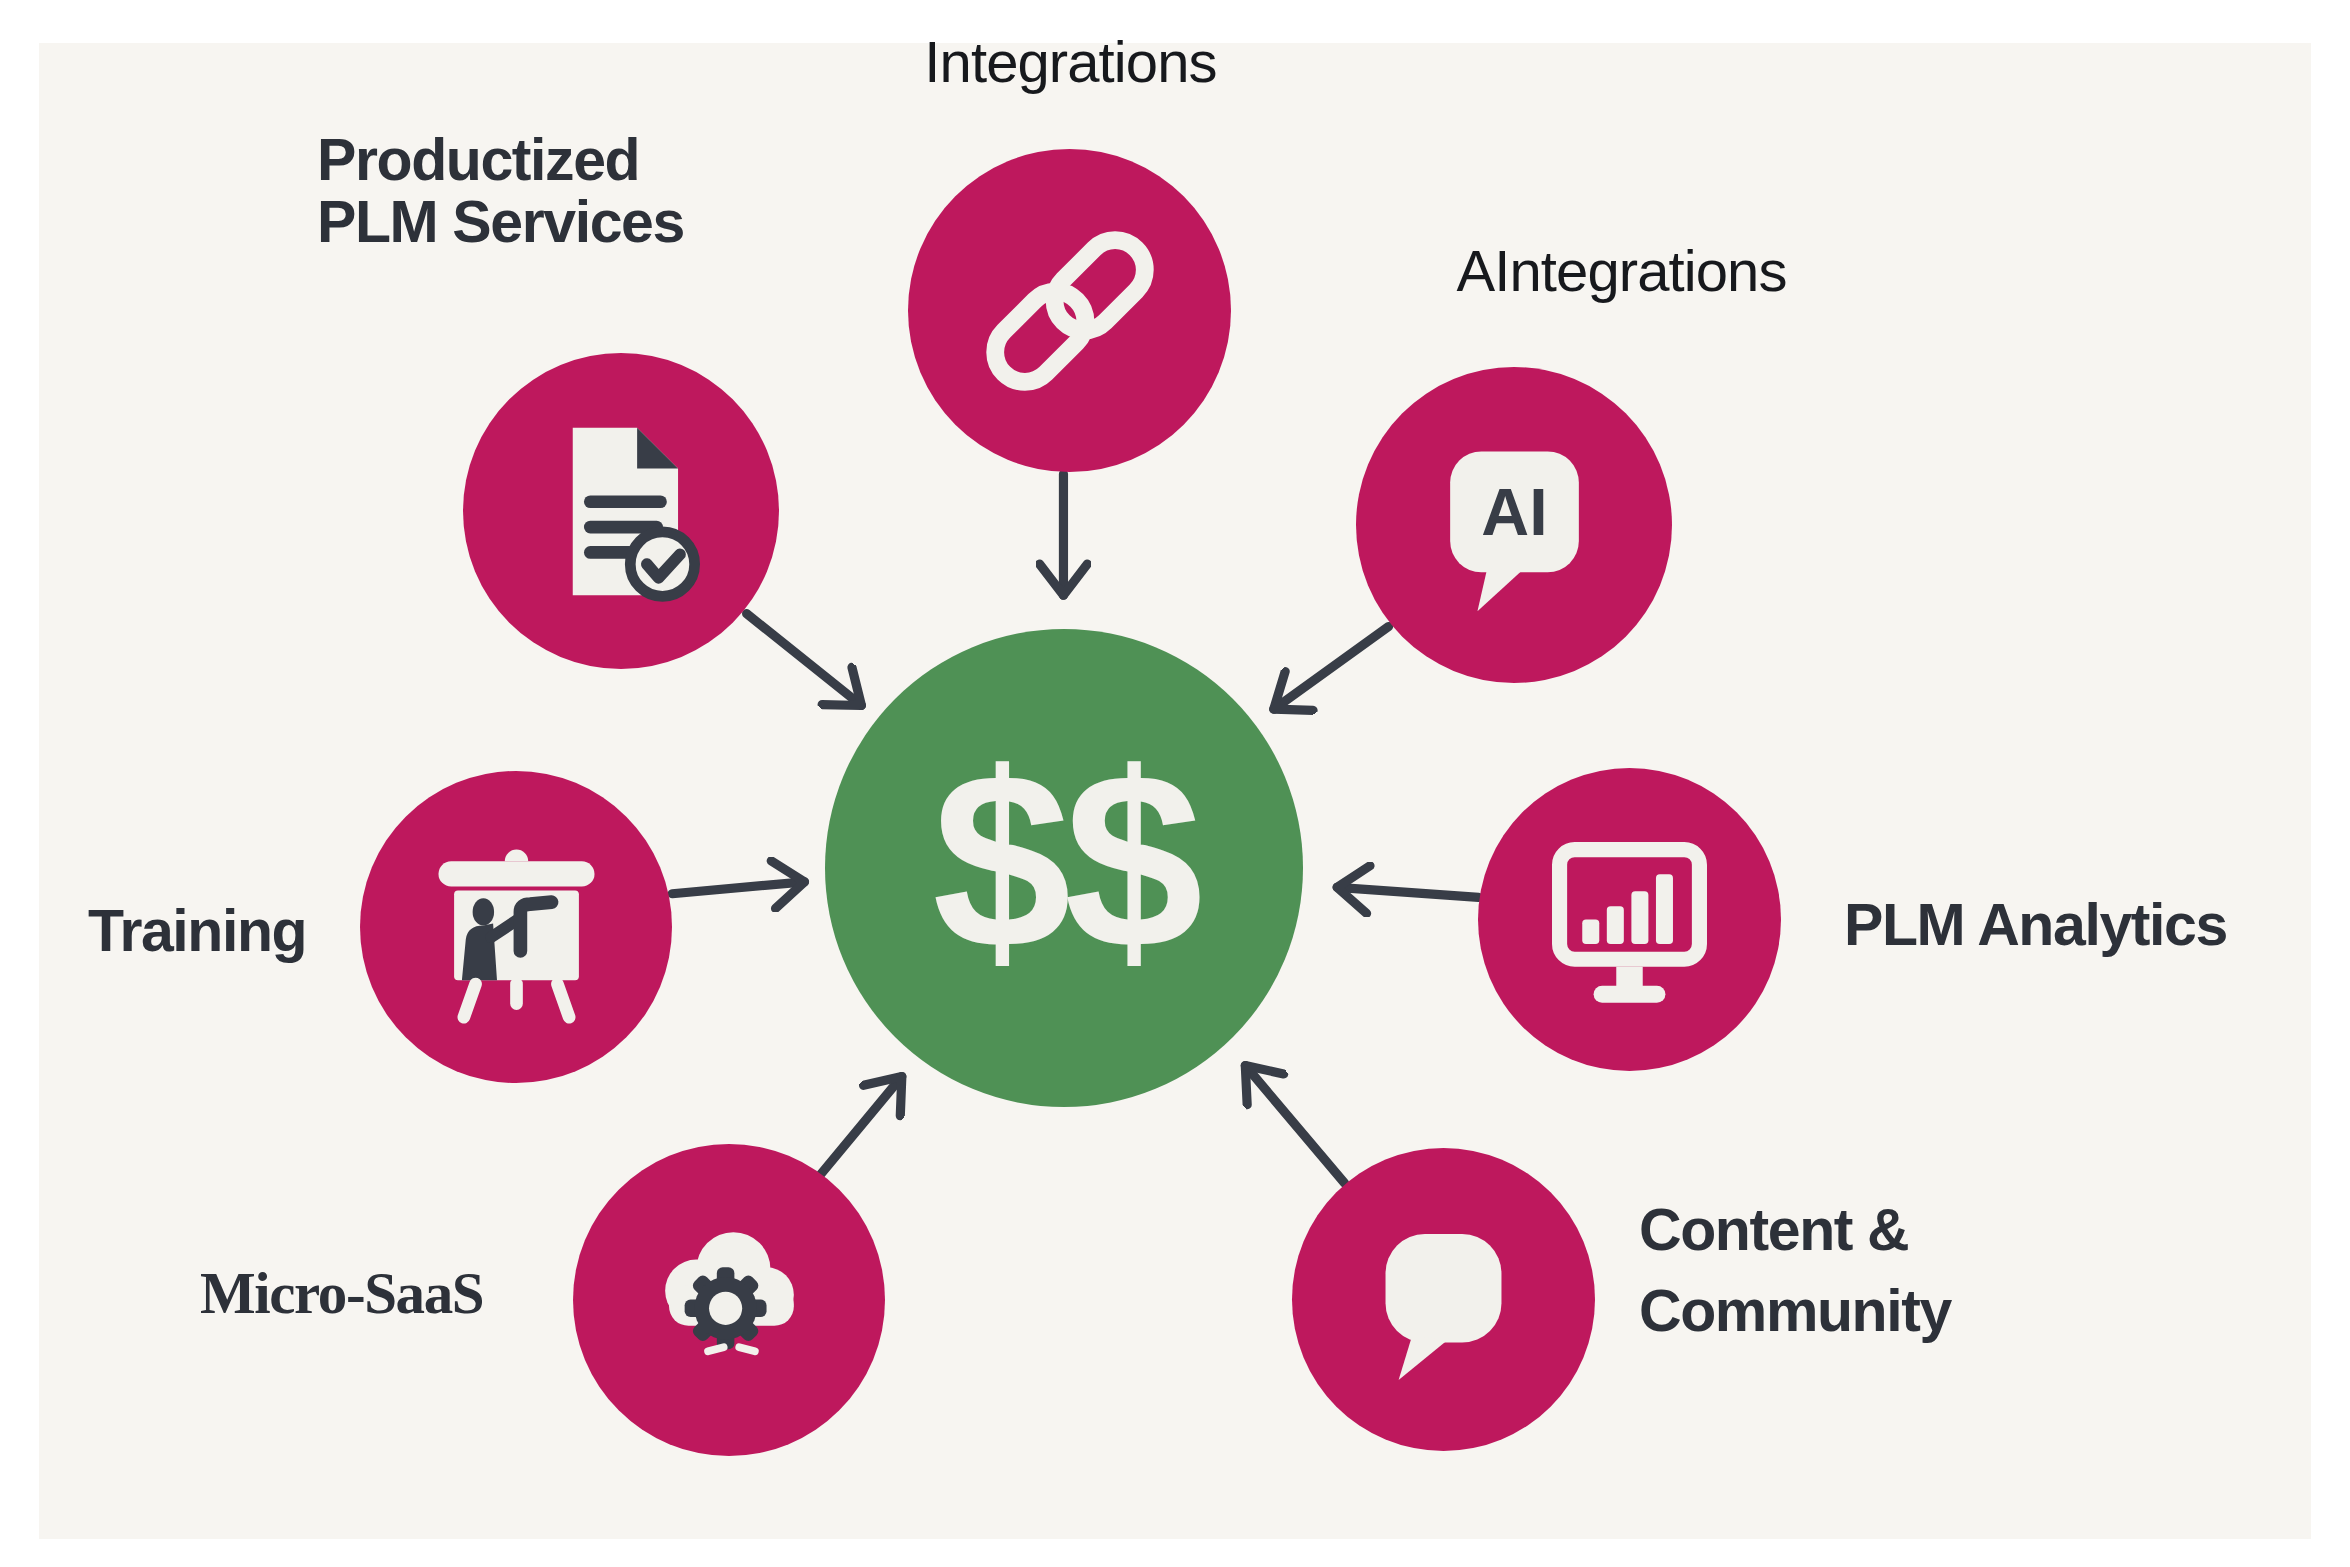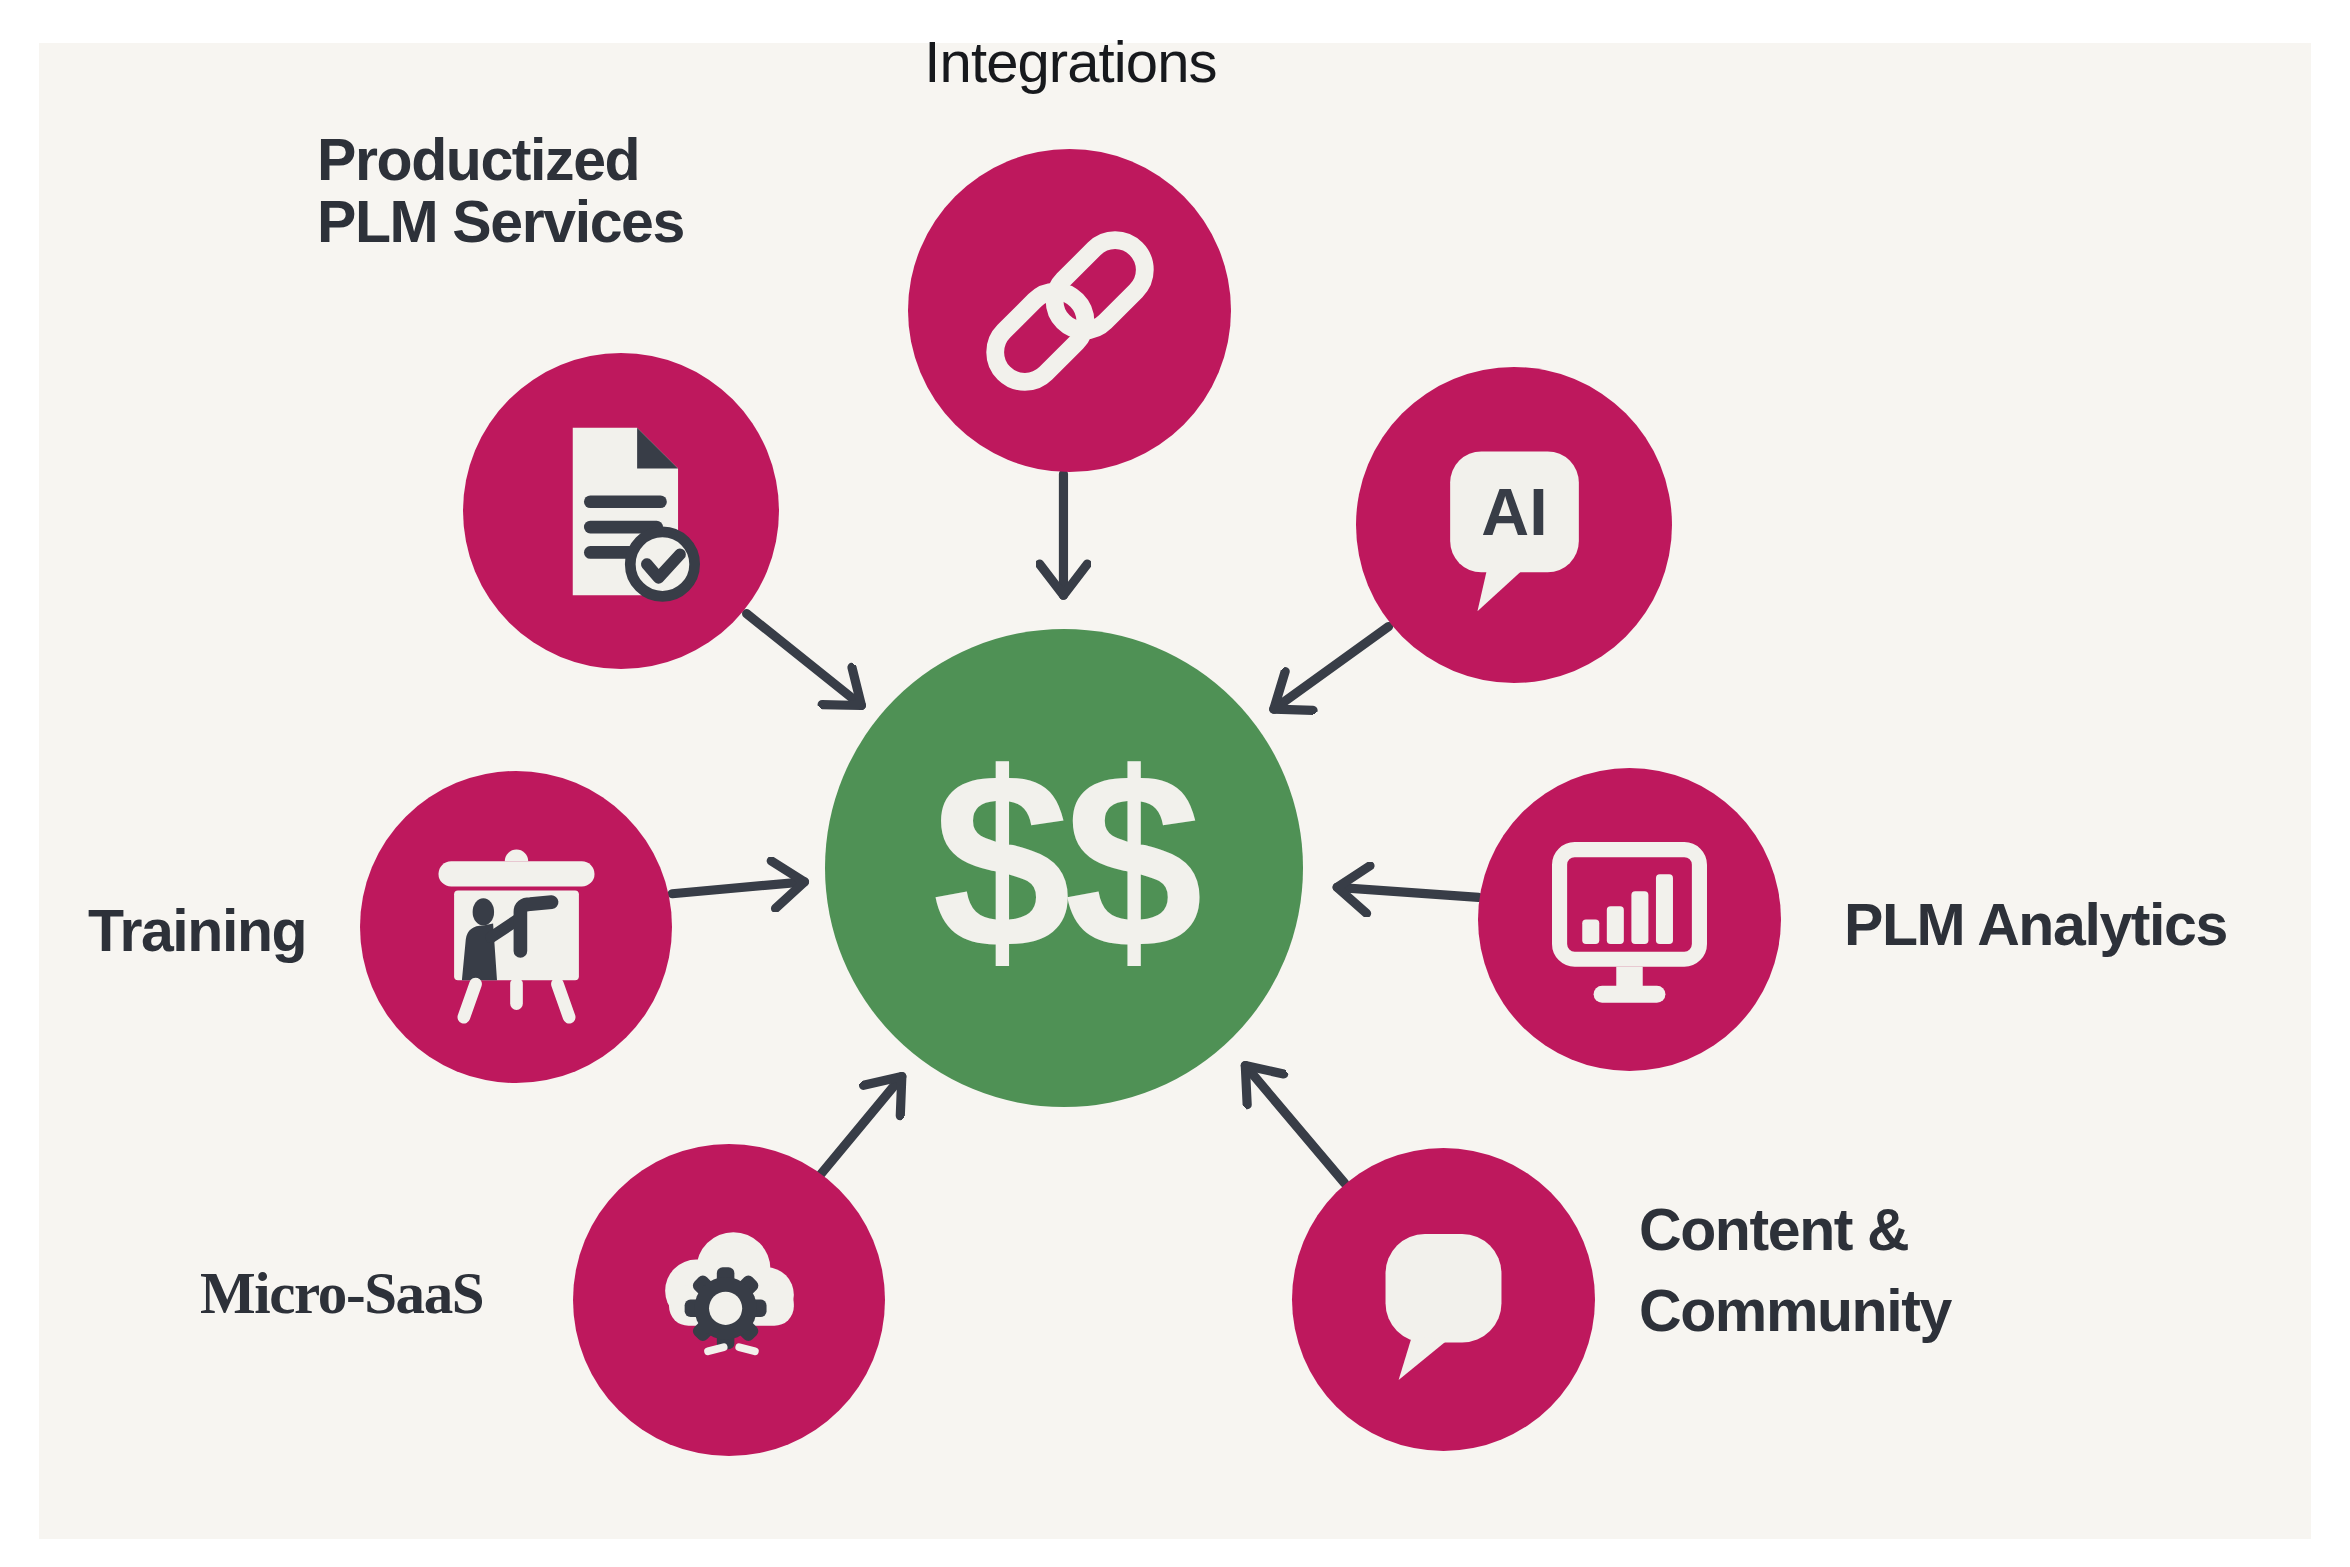--- a/index.html
+++ b/index.html
@@ -96,20 +96,21 @@
       <g stroke="#383d47" stroke-width="6.5" stroke-linecap="round" fill="none">
         <path d="M34,45 H70"></path>
           <path d="M34,58 H68"></path>
           <path d="M34,71 H54"></path>
       </g>
       <circle cx="71" cy="77" r="16.5" fill="#f2f1ec" stroke="#383d47" stroke-width="5.5"></circle>
       <path d="M63,77 l6,7 l11,-12" stroke="#383d47" stroke-width="6" fill="none" stroke-linecap="round" stroke-linejoin="round"></path>
     </svg>
   </div>
 
+  <div class="title-label l-aintegrations">AIntegrations</div>
   <div class="node-circle c-aintegrations">
     <svg class="icon" width="195" height="195" viewBox="0 0 100 100">
       <rect x="17" y="12" width="66" height="62" rx="16" fill="#f2f1ec"></rect>
       <path d="M36,72 L31,94 L54,73 Z" fill="#f2f1ec"></path>
       <text x="50" y="55" text-anchor="middle" font-size="34" font-weight="bold" fill="#383d47">AI</text>
     </svg>
   </div>
 
   <div class="label l-training">Training</div>
   <div class="node-circle c-training">

